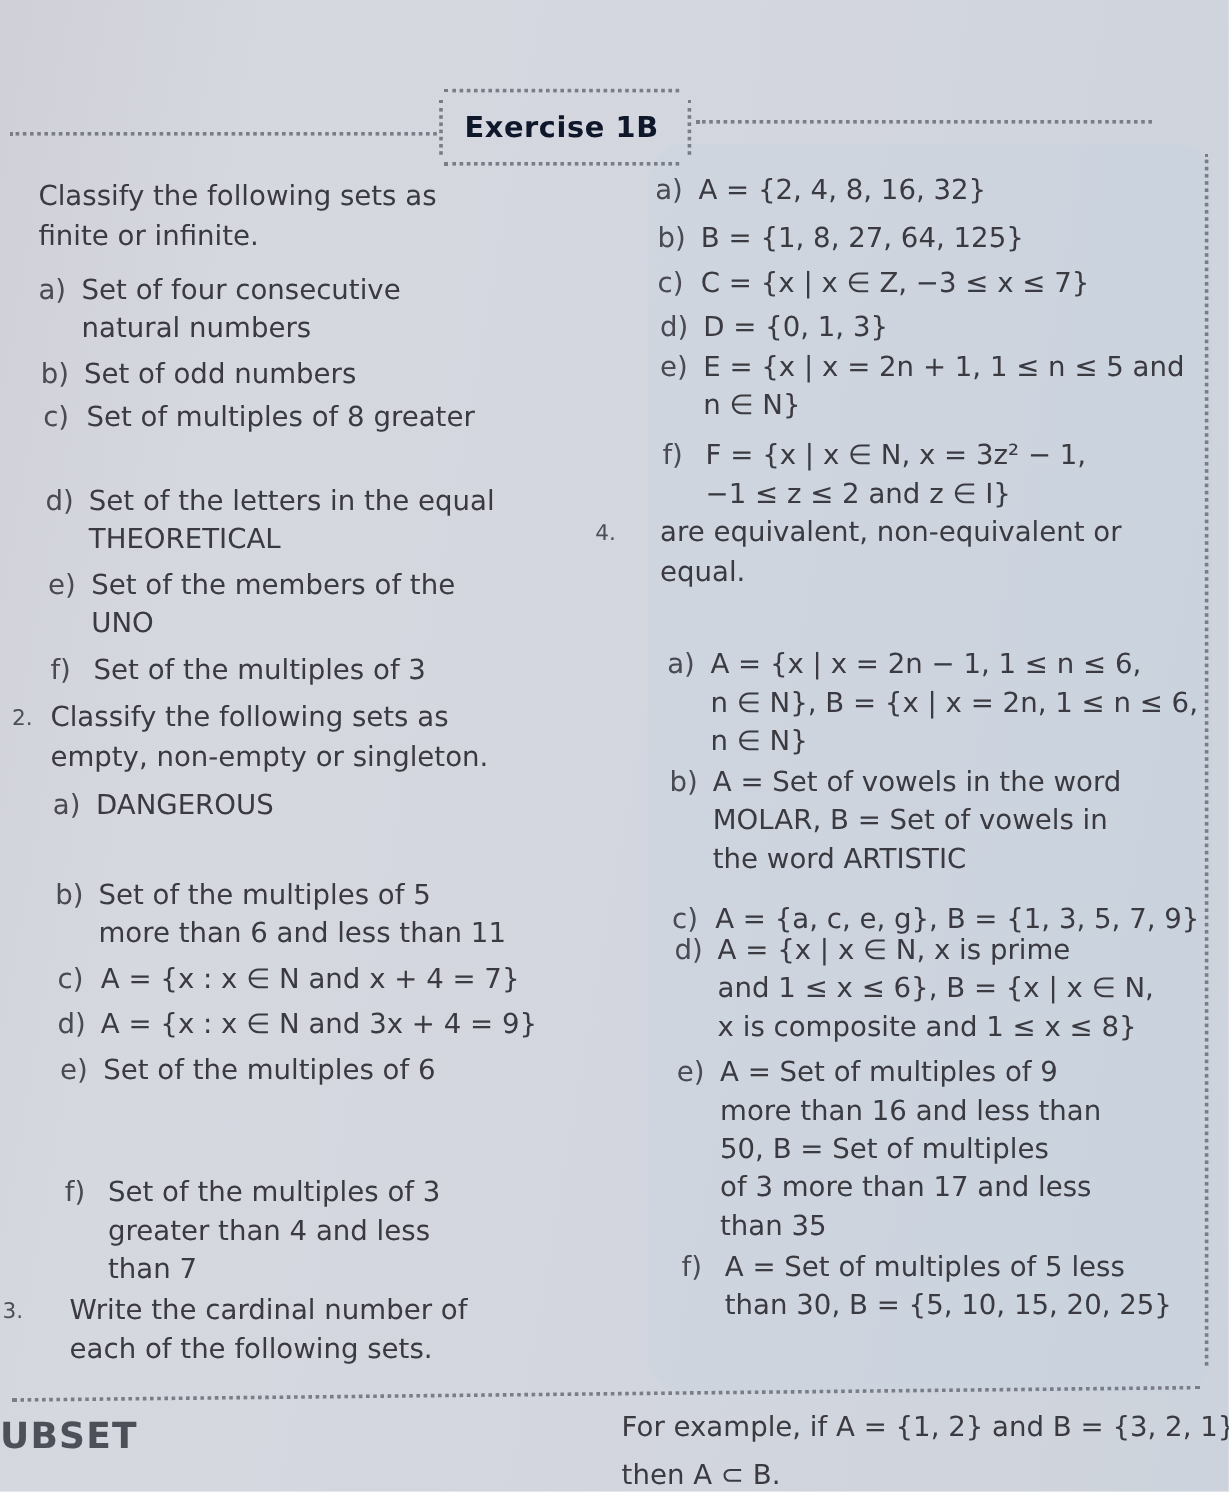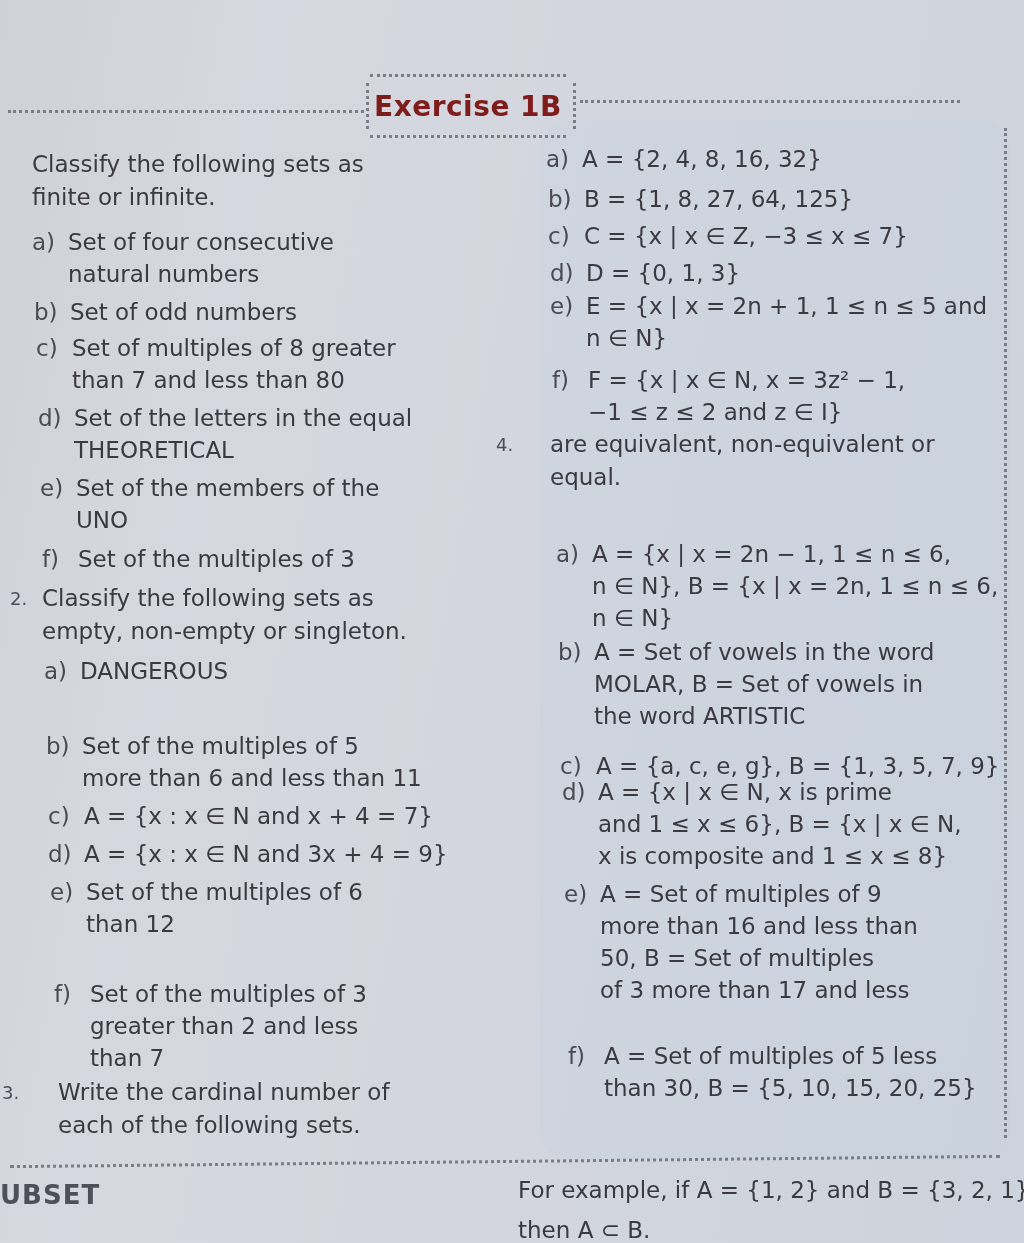--- a/index.html
+++ b/index.html
@@ -18,30 +18,30 @@
     border-top: 3px dotted #7a7d86; border-bottom: 3px dotted #7a7d86;
     display: flex; align-items: center; justify-content: center;
   }
   .title-box::before, .title-box::after {
     content: ""; position: absolute; top: 6px; bottom: 6px; border-left: 3px dotted #7a7d86;
   }
   .title-box::before { left: -4px; }
   .title-box::after { right: -10px; }
   .title {
     font-family: "DejaVu Sans", sans-serif; font-weight: bold;
-    font-size: 28px; color: #7f1d1d; letter-spacing: 0.5px;
+    font-size: 24px; color: #0f172a; letter-spacing: 0.5px;
   }
   .q { position: absolute; font-size: 23px; line-height: 33px; }
   .q .num { position: absolute; left: -32px; color: #4a4f58; font-size: 18px; }
   .item { position: absolute; font-size: 23px; line-height: 32px; }
   .item .lbl { position: absolute; left: -36px; color: #4a4a52; }
   .math { font-family: "DejaVu Sans", sans-serif; }
   .subset {
     position: absolute; left: 0; top: 1180px;
-    font-family: "DejaVu Sans", sans-serif; font-weight: bold; font-size: 26px;
+    font-family: "DejaVu Sans", sans-serif; font-weight: bold; font-size: 30px;
     color: #4d5058; letter-spacing: 1px;
   }
   .example { position: absolute; left: 518px; top: 1174px; font-size: 23px; line-height: 32px; white-space: nowrap; }
   .example2 { position: absolute; left: 518px; top: 1214px; font-size: 23px; line-height: 32px; white-space: nowrap; }
   .shade {
     position: absolute; left: 540px; top: 120px; width: 470px; height: 1040px;
     background: rgba(190, 210, 225, 0.18); border-radius: 30px;
   }
 </style>
 </head>
@@ -69,21 +69,20 @@
     <div>Set of four consecutive</div>
     <div>natural numbers</div>
   </div>
   <div class="item" style="left:70px; top:296px;">
     <span class="lbl">b)</span>
     <div>Set of odd numbers</div>
   </div>
   <div class="item" style="left:72px; top:332px;">
     <span class="lbl">c)</span>
     <div>Set of multiples of 8 greater</div>
-    <div>than 7 and less than 80</div>
   </div>
   <div class="item" style="left:74px; top:402px;">
     <span class="lbl">d)</span>
     <div>Set of the letters in the equal</div>
     <div>THEORETICAL</div>
   </div>
   <div class="item" style="left:76px; top:472px;">
     <span class="lbl">e)</span>
     <div>Set of the members of the</div>
     <div>UNO</div>
@@ -111,26 +110,25 @@
     <span class="lbl">c)</span>
     <div>A = {x : x ∈ N and x + 4 = 7}</div>
   </div>
   <div class="item" style="left:84px; top:838px;">
     <span class="lbl">d)</span>
     <div>A = {x : x ∈ N and 3x + 4 = 9}</div>
   </div>
   <div class="item" style="left:86px; top:876px;">
     <span class="lbl">e)</span>
     <div>Set of the multiples of 6</div>
-    <div>than 12</div>
   </div>
   <div class="item" style="left:90px; top:978px;">
     <span class="lbl">f)</span>
     <div>Set of the multiples of 3</div>
-    <div>greater than 2 and less</div>
+    <div>greater than 4 and less</div>
     <div>than 7</div>
   </div>
 
   <div class="q" style="left:58px; top:1076px;">
     <span class="num" style="left:-56px;">3.</span>
     <div>Write the cardinal number of</div>
     <div>each of the following sets.</div>
   </div>
 
   <div class="item math" style="left:582px; top:143px;">
@@ -186,20 +184,21 @@
     <div>A = {x | x ∈ N, x is prime</div>
     <div>and 1 ≤ x ≤ 6}, B = {x | x ∈ N,</div>
     <div>x is composite and 1 ≤ x ≤ 8}</div>
   </div>
   <div class="item math" style="left:600px; top:878px;">
     <span class="lbl">e)</span>
     <div>A = Set of multiples of 9</div>
     <div>more than 16 and less than</div>
     <div>50, B = Set of multiples</div>
     <div>of 3 more than 17 and less</div>
+    <div>than 35</div>
   </div>
   <div class="item math" style="left:604px; top:1040px;">
     <span class="lbl">f)</span>
     <div>A = Set of multiples of 5 less</div>
     <div>than 30, B = {5, 10, 15, 20, 25}</div>
   </div>
 
   <div class="subset">UBSET</div>
   <div class="example math">For example, if A = {1, 2} and B = {3, 2, 1}</div>
   <div class="example2 math">then A ⊂ B.</div>

